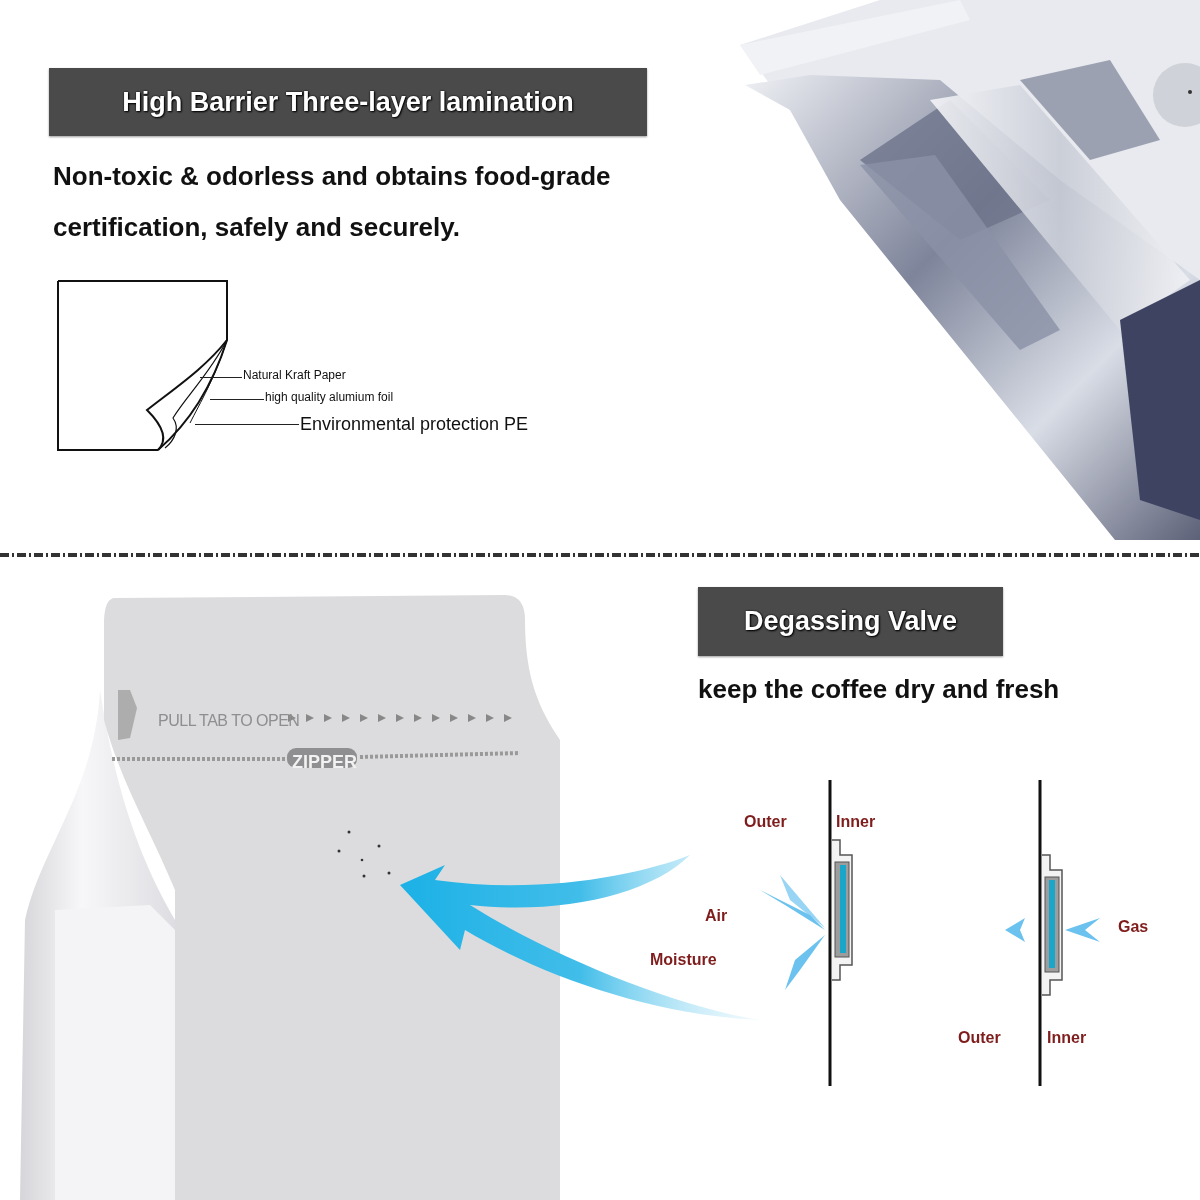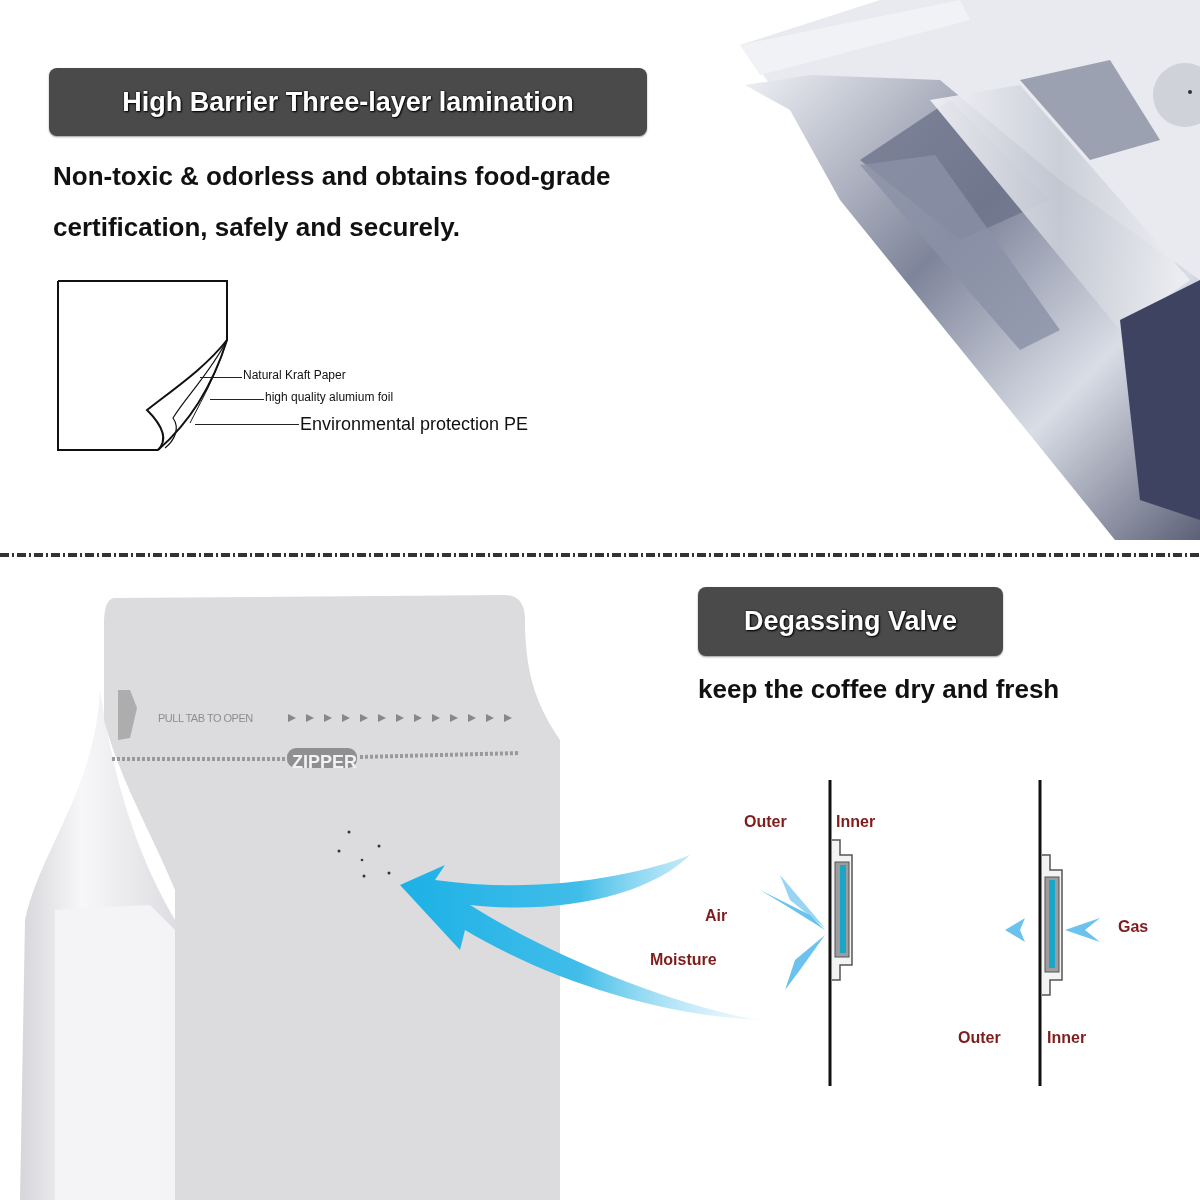--- a/index.html
+++ b/index.html
@@ -1,19 +1,19 @@
 <!DOCTYPE html>
 <html><head>
 <meta charset="utf-8">
 <style>
   html, body { margin:0; padding:0; }
   body { width:1200px; height:1200px; position:relative; overflow:hidden; background:#ffffff; font-family:"Liberation Sans", sans-serif; }
   .abs { position:absolute; }
   .title-badge {
-    position:absolute; background:#4a4a4a; border-radius:8px;
+    position:absolute; background:#4a4a4a; border-radius:0;
     box-shadow: 0 1px 2px rgba(0,0,0,0.4);
     color:#ffffff; font-weight:bold; font-family:"Liberation Sans", sans-serif;
     display:flex; align-items:center; justify-content:center;
     text-shadow: 0 0 2px #000, 1px 1px 2px #000;
   }
   .body-text { position:absolute; color:#111; font-weight:bold; font-family:"Liberation Sans", sans-serif; }
   .label { position:absolute; color:#111; font-family:"Liberation Sans", sans-serif; white-space:nowrap; }
   .valve-label { position:absolute; color:#7f1d1d; font-weight:bold; font-family:Liberation Sans, sans-serif; white-space:nowrap; font-size:16px; }
   .divider {
     position:absolute; left:0; top:553px; width:1200px; height:4px;
@@ -113,21 +113,21 @@
 
   <g fill="#333">
     <circle cx="349" cy="832" r="1.5" transform="translate(0,-590)"></circle>
     <circle cx="339" cy="851" r="1.5" transform="translate(0,-590)"></circle>
     <circle cx="379" cy="846" r="1.5" transform="translate(0,-590)"></circle>
     <circle cx="362" cy="860" r="1.3" transform="translate(0,-590)"></circle>
     <circle cx="364" cy="876" r="1.5" transform="translate(0,-590)"></circle>
     <circle cx="389" cy="873" r="1.5" transform="translate(0,-590)"></circle>
   </g>
 </svg>
-<div class="label" style="left:158px; top:712px; font-size:11px; color:#8e8e90; letter-spacing:-0.5px;">PULL TAB TO OPEN</div>
+<div class="label" style="left:158px; top:712px; font-size:16px; color:#8e8e90; letter-spacing:-0.5px;">PULL TAB TO OPEN</div>
 <div class="label" style="left:292px; top:752px; font-size:18px; color:#f2f2f2; font-weight:bold;">ZIPPER</div>
 
 <svg class="abs" style="left:390px; top:835px;" width="400" height="215" viewBox="0 0 400 215">
   <defs>
     <linearGradient id="arrowgrad" x1="0" y1="0" x2="1" y2="0">
       <stop offset="0" stop-color="#1cb1e6"></stop>
       <stop offset="0.5" stop-color="#41bde9"></stop>
       <stop offset="1" stop-color="#bfe8f8" stop-opacity="0.2"></stop>
     </linearGradient>
   </defs>

